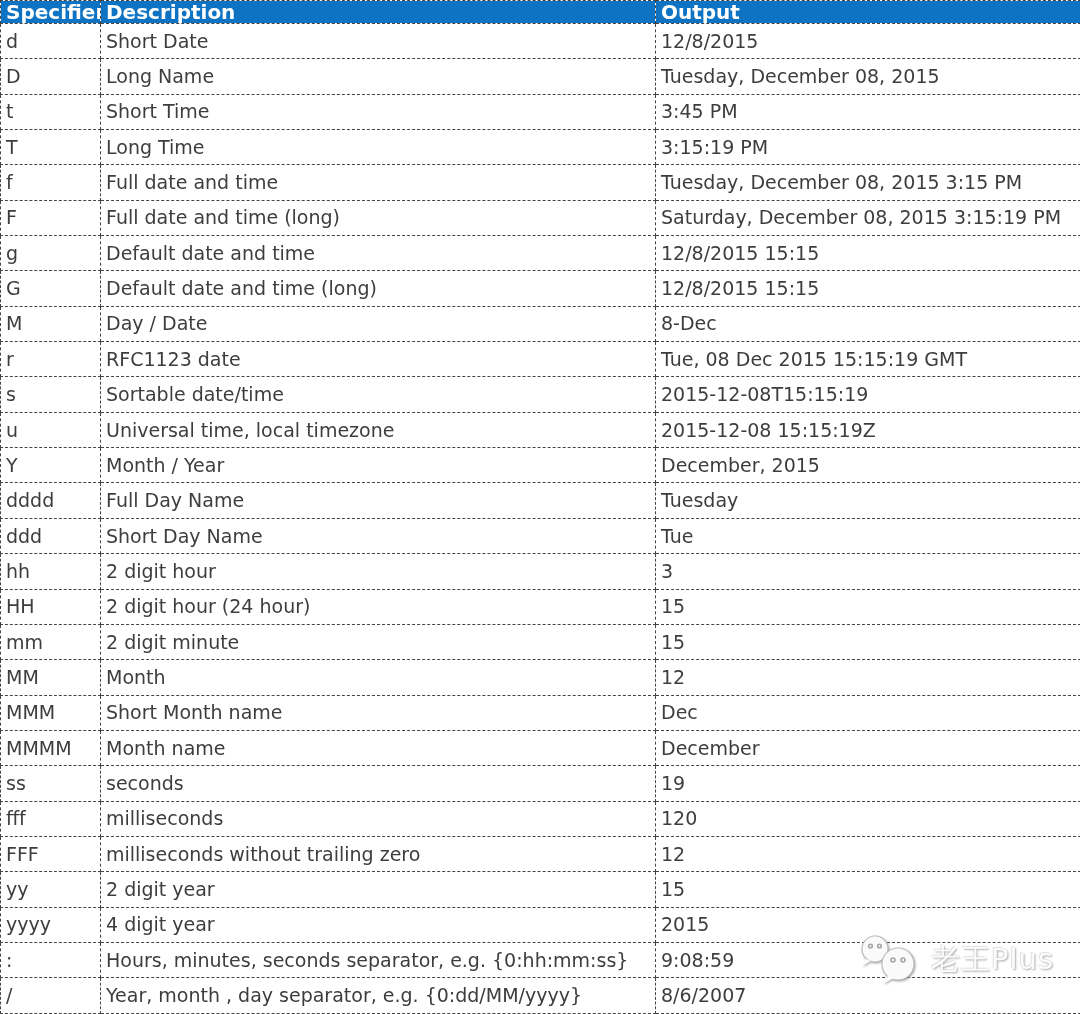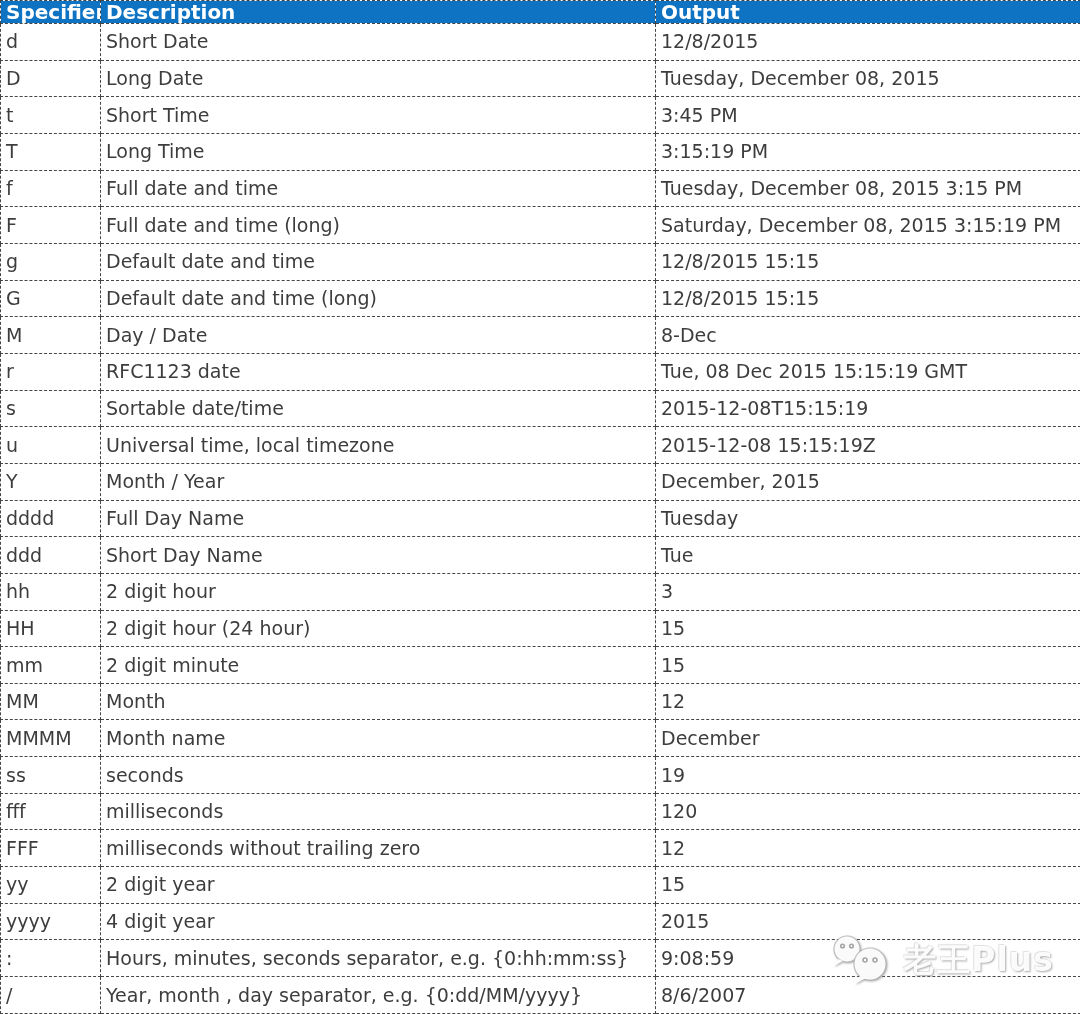--- a/index.html
+++ b/index.html
@@ -44,22 +44,22 @@
   .watermark {
     position: absolute;
     right: 26px;
     bottom: 26px;
     display: flex;
     align-items: center;
     gap: 4px;
     pointer-events: none;
   }
   .watermark .wm-text {
-    font-size: 33px;
-    font-weight: bold;
+    font-size: 29px;
+    font-weight: normal;
     letter-spacing: 1px;
     color: rgba(255,255,255,0.95);
     text-shadow:
       1px 1px 2px rgba(140,140,140,0.75),
       -1px -1px 1px rgba(190,190,190,0.45);
   }
   .wm-icon {
     filter: drop-shadow(1px 1px 1px rgba(140,140,140,0.8));
   }
 </style>
@@ -80,21 +80,21 @@
     </tr>
   </thead>
   <tbody id="rows">
       <tr>
         <td>d</td>
         <td>Short Date</td>
         <td>12/8/2015</td>
       </tr>
       <tr>
         <td>D</td>
-        <td>Long Date</td>
+        <td>Long Name</td>
         <td>Tuesday, December 08, 2015</td>
       </tr>
       <tr>
         <td>t</td>
         <td>Short Time</td>
         <td>3:45 PM</td>
       </tr>
       <tr>
         <td>T</td>
         <td>Long Time</td>
@@ -167,20 +167,25 @@
       </tr>
       <tr>
         <td>mm</td>
         <td>2 digit minute</td>
         <td>15</td>
       </tr>
       <tr>
         <td>MM</td>
         <td>Month</td>
         <td>12</td>
+      </tr>
+      <tr>
+        <td>MMM</td>
+        <td>Short Month name</td>
+        <td>Dec</td>
       </tr>
       <tr>
         <td>MMMM</td>
         <td>Month name</td>
         <td>December</td>
       </tr>
       <tr>
         <td>ss</td>
         <td>seconds</td>
         <td>19</td>

